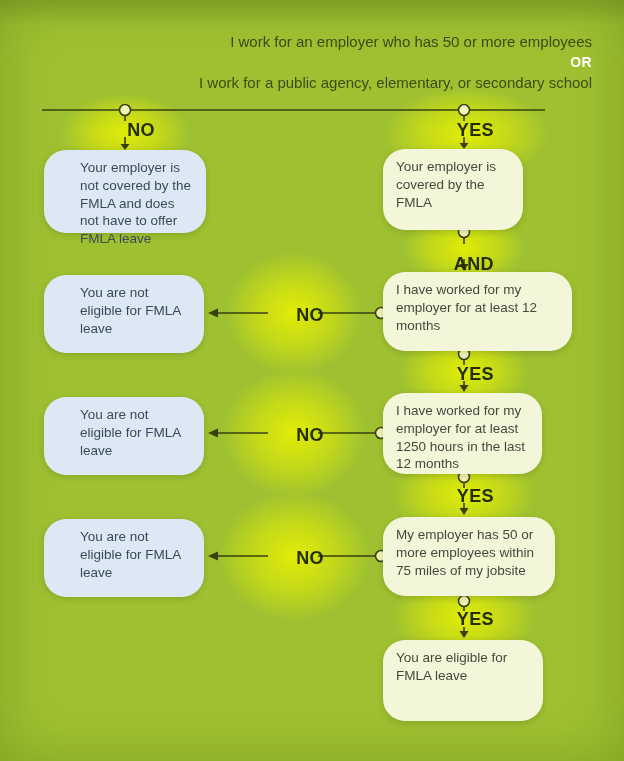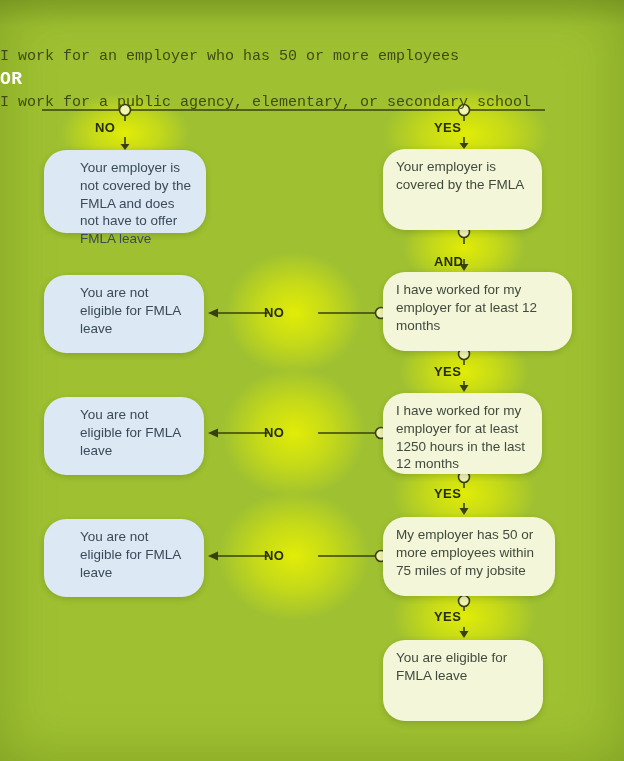--- a/index.html
+++ b/index.html
@@ -12,27 +12,27 @@
   .canvas::before{
     content:"";position:absolute;inset:0;pointer-events:none;
     background:linear-gradient(180deg,rgba(20,40,0,.14),rgba(20,40,0,0) 26px);
   }
   .glow{
     position:absolute;border-radius:50%;opacity:.9;pointer-events:none;
     background:radial-gradient(closest-side,var(--glow,#e9f102) 0%,rgba(233,241,2,.55) 38%,rgba(233,241,2,0) 72%);
   }
   .conn-svg{position:absolute;left:0;top:0;width:624px;height:761px;}
   .title{
-    position:absolute;left:0;top:48px;width:592px;text-align:left;
-    color:var(--title-text,#3f4a15);font-size:15px;line-height:1.22;font-family:Liberation Mono, monospace;
+    position:absolute;left:0;top:33px;width:592px;text-align:right;
+    color:var(--title-text,#3f4a15);font-size:15px;line-height:1.22;
   }
-  .title .or{color:var(--or-text,#fff);font-weight:bold;font-size:18px;margin:3px 0;letter-spacing:.4px;}
+  .title .or{color:var(--or-text,#fff);font-weight:bold;font-size:14px;margin:3px 0;letter-spacing:.4px;}
   .branch-label{
-    position:absolute;width:60px;text-align:left;
-    font-size:13px;font-weight:bold;letter-spacing:.4px;
+    position:absolute;width:60px;text-align:right;
+    font-size:18px;font-weight:bold;letter-spacing:.4px;
     color:var(--label-text,#2a3204);
   }
   .box{
     position:absolute;border-radius:22px;box-sizing:border-box;
     padding:9px 13px;font-size:13.5px;line-height:1.32;
     box-shadow:0 2px 6px rgba(40,60,0,.20);
   }
   .box.left{background:var(--left-box-bg,#dce9f4);color:var(--left-box-text,#3b4a58);padding-left:36px;}
   .box.right{background:var(--right-box-bg,#f4f6d9);color:var(--right-box-text,#3f4a3d);}
 </style>
@@ -111,19 +111,19 @@
   <div class="branch-label" style="left:434px;top:609px;">YES</div>
   <div class="branch-label" style="left:264px;top:305px;">NO</div>
   <div class="branch-label" style="left:264px;top:425px;">NO</div>
   <div class="branch-label" style="left:264px;top:548px;">NO</div>
 
   <div class="box left" style="left:44px;top:150px;width:162px;height:83px;">Your employer is not covered by the FMLA and does not have to offer FMLA leave</div>
   <div class="box left" style="left:44px;top:275px;width:160px;height:78px;">You are not eligible for FMLA leave</div>
   <div class="box left" style="left:44px;top:397px;width:160px;height:78px;">You are not eligible for FMLA leave</div>
   <div class="box left" style="left:44px;top:519px;width:160px;height:78px;">You are not eligible for FMLA leave</div>
 
-  <div class="box right" style="left:383px;top:149px;width:159px;height:81px;">Your employer is covered by the FMLA</div>
+  <div class="box right" style="left:383px;top:149px;width:140px;height:81px;">Your employer is covered by the FMLA</div>
   <div class="box right" style="left:383px;top:272px;width:189px;height:79px;">I have worked for my employer for at least 12 months</div>
   <div class="box right" style="left:383px;top:393px;width:159px;height:81px;">I have worked for my employer for at least 1250 hours in the last 12 months</div>
   <div class="box right" style="left:383px;top:517px;width:172px;height:79px;">My employer has 50 or more employees within 75 miles of my jobsite</div>
   <div class="box right" style="left:383px;top:640px;width:160px;height:81px;">You are eligible for FMLA leave</div>
 
 </div>
 
 </body></html>

